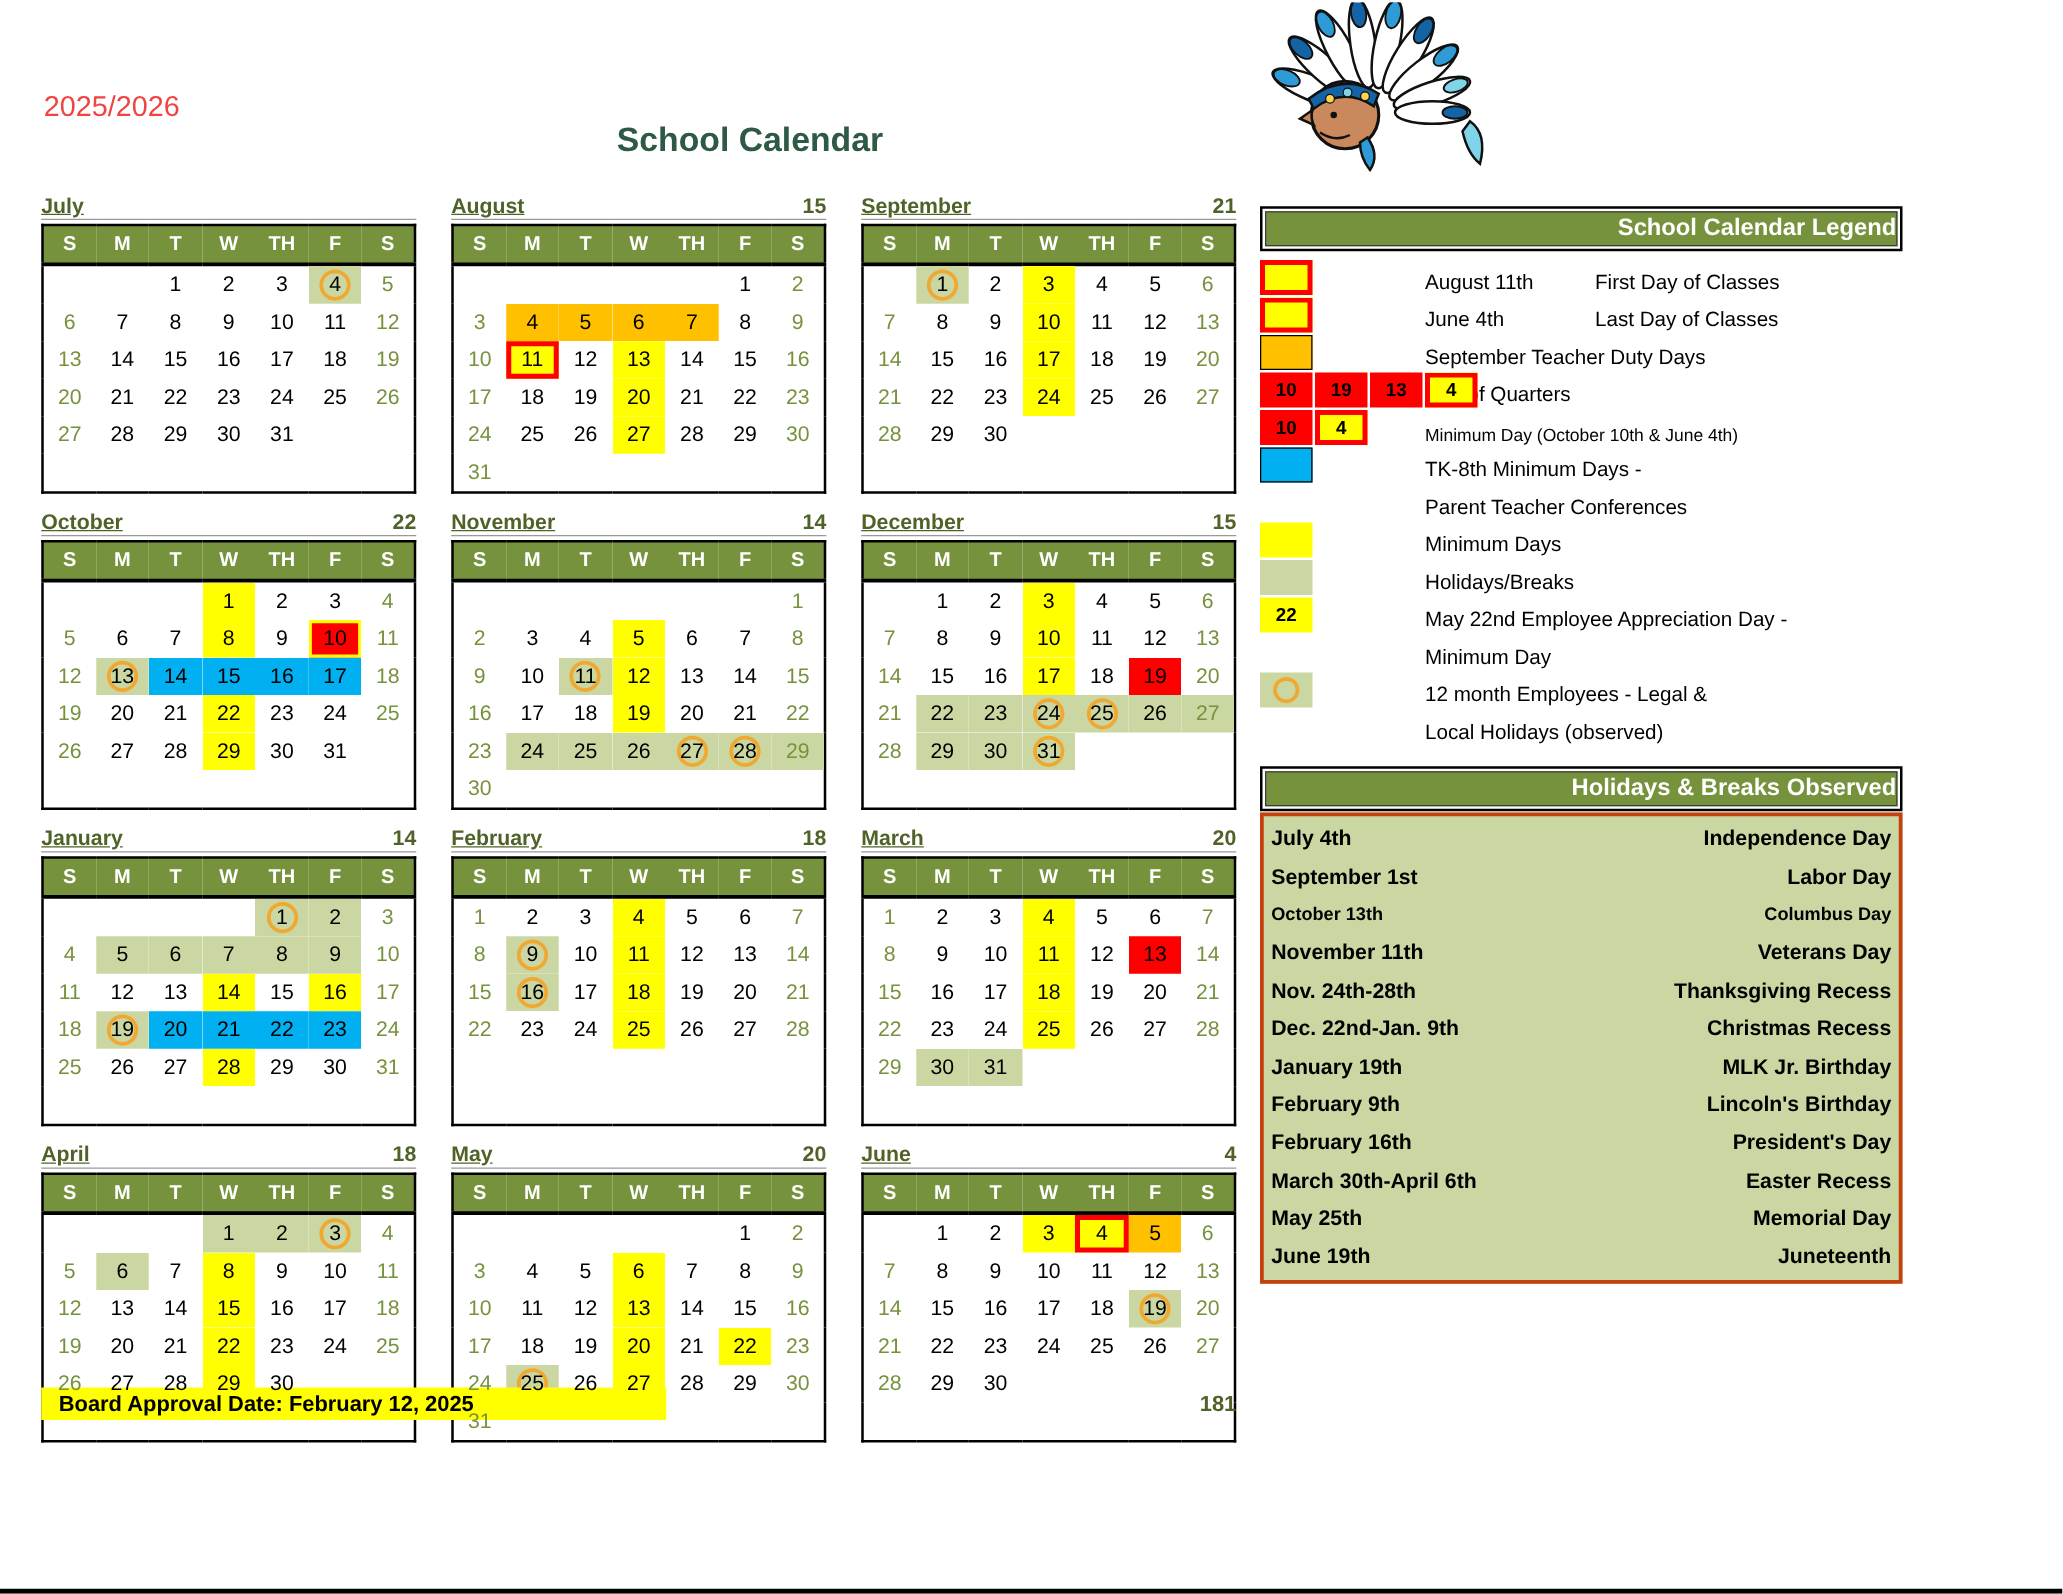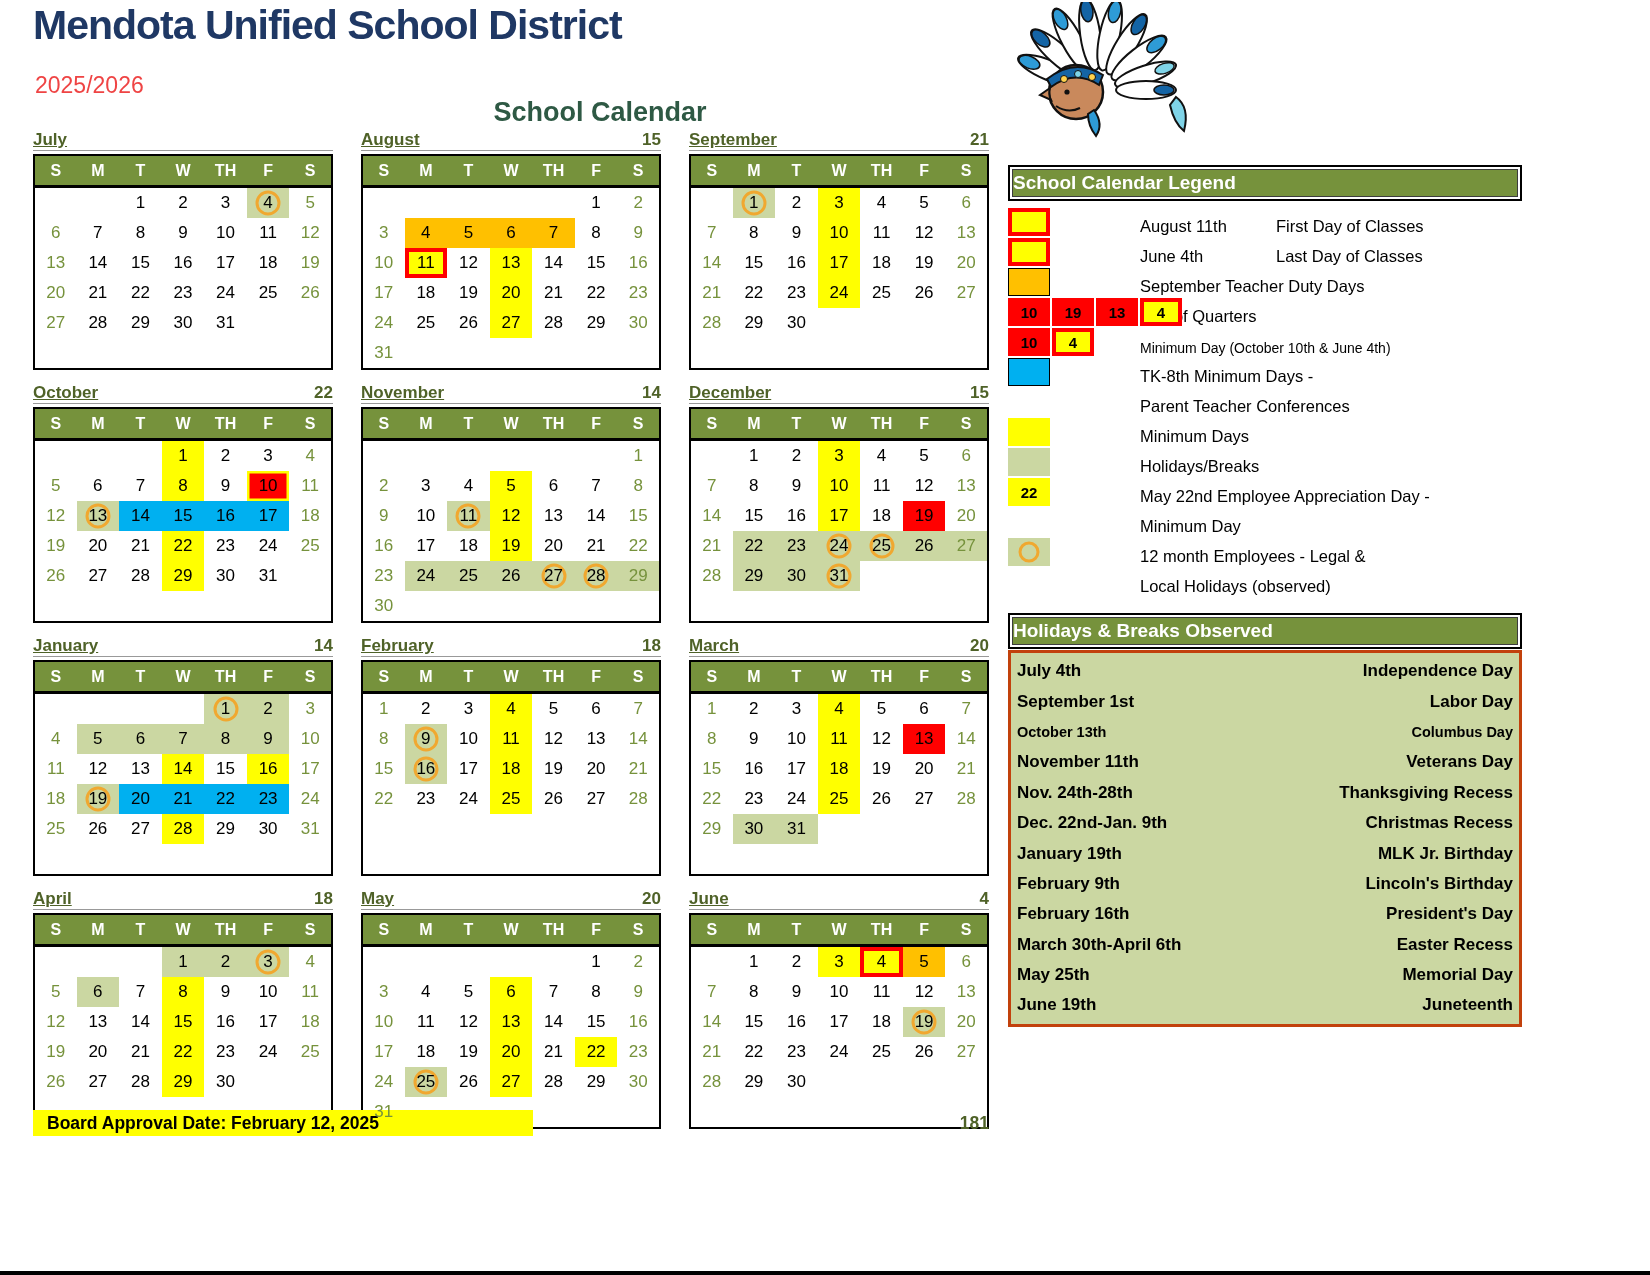--- a/index.html
+++ b/index.html
@@ -6,21 +6,21 @@
   body{width:1650px;height:1275px;font-family:"Liberation Sans",sans-serif;-webkit-font-smoothing:antialiased;}
   .page{position:relative;width:1650px;height:1275px;box-sizing:border-box;border-bottom:4px solid #000;overflow:hidden;background:#fff;}
 
   
   .district-title{position:absolute;left:33px;top:2px;font-size:41px;font-weight:bold;color:#1F3864;letter-spacing:-1px;}
   .school-year{position:absolute;left:35px;top:72px;font-size:23px;color:#ef4444;}
   .page-title{position:absolute;left:140px;top:97px;width:920px;text-align:center;font-size:27px;font-weight:bold;color:#2E5944;}
   .logo{position:absolute;left:998px;top:2px;}
 
   
-  .months-grid{position:absolute;left:33px;top:128px;width:956px;display:grid;grid-template-columns:repeat(3,300px);column-gap:28px;row-gap:11px;}
+  .months-grid{position:absolute;left:33px;top:153px;width:956px;display:grid;grid-template-columns:repeat(3,300px);column-gap:28px;row-gap:11px;}
   .month-panel{width:300px;}
   .month-title-row{display:flex;justify-content:space-between;align-items:flex-end;height:22px;border-bottom:1px solid #999;margin-bottom:3px;}
   .month-name{font-size:17px;font-weight:bold;color:#4F6228;text-decoration:underline;}
   .month-count{font-size:17px;font-weight:bold;color:#4F6228;}
   .month-table{border-collapse:collapse;width:100%;table-layout:fixed;border:2.5px solid #000;}
   .month-table th{background:#76923C;color:#fff;font-size:16px;font-weight:bold;height:29px;border-bottom:3px solid #000;padding:0;}
   .month-table td{height:30px;text-align:center;font-size:17px;color:#000;position:relative;padding:0;}
   .month-table td.we{color:#76923C;}
 
   
@@ -32,21 +32,21 @@
   .mk-redbox{box-shadow:inset 0 0 0 4px #FF0000;}
   .mk-ybox{box-shadow:inset 0 0 0 2.5px #FFFF00;}
   .ring{position:absolute;left:50%;top:50%;transform:translate(-50%,-50%);width:25px;height:25px;border:3.5px solid #F0A830;border-radius:50%;box-sizing:border-box;pointer-events:none;}
   .ring-sm{width:21px;height:21px;border-width:3px;}
   .dnum{position:relative;z-index:1;}
 
   
   .legend-panel{position:absolute;left:1008px;top:165px;width:514px;}
   .holidays-panel{position:absolute;left:1008px;top:613px;width:514px;}
   .panel-header-outer{border:2px solid #000;padding:2px;background:#fff;box-sizing:border-box;}
-  .panel-header{background:#76923C;border:1px solid #3c3c3c;color:#fff;font-weight:bold;font-size:19px;text-align:left;height:26px;line-height:26px;}
+  .panel-header{background:#76923C;border:1px solid #3c3c3c;color:#fff;font-weight:bold;font-size:19px;text-align:right;height:26px;line-height:26px;}
 
   .legend-rows{margin-top:5px;}
   .legend-row{display:flex;align-items:flex-end;height:30px;}
   .legend-swatches{width:132px;display:flex;align-items:center;flex-shrink:0;}
   .swatch{width:42px;height:28px;margin-right:2px;display:flex;align-items:center;justify-content:center;font-weight:bold;font-size:15px;color:#000;position:relative;box-sizing:border-box;flex-shrink:0;}
   .swatch.mk-orange,.swatch.mk-blue{border:1.5px solid #000;}
   .legend-text{font-size:16.5px;color:#000;white-space:nowrap;}
   .legend-text.col1{width:136px;flex-shrink:0;}
   .legend-row.small .legend-text{font-size:14px;}
 
@@ -57,21 +57,20 @@
   
   .footer{position:absolute;left:33px;top:1110px;width:956px;display:flex;align-items:center;}
   .approval{background:#FFFF00;width:500px;height:26px;line-height:26px;font-weight:bold;font-size:17.5px;color:#000;padding-left:14px;box-sizing:border-box;white-space:nowrap;}
   .total{margin-left:auto;font-weight:bold;font-size:17.5px;color:#4F6228;}
 </style>
 </head>
 <body>
 
 <div class="page">
 
-  <div class="district-title">Mendota Unified School District</div>
   <div class="school-year">2025/2026</div>
   <div class="page-title">School Calendar</div>
 
   <svg class="logo" width="215" height="140" viewBox="0 0 215 140">
     <g>
       <g transform="translate(100,88)">
         <g transform="rotate(-68)">
             <ellipse cx="0" cy="-52" rx="10" ry="34" fill="#ffffff" stroke="#111" stroke-width="2"></ellipse>
             <ellipse cx="0" cy="-74" rx="6" ry="11" fill="#2E9BD6" stroke="#111" stroke-width="1.5"></ellipse>
           </g>

